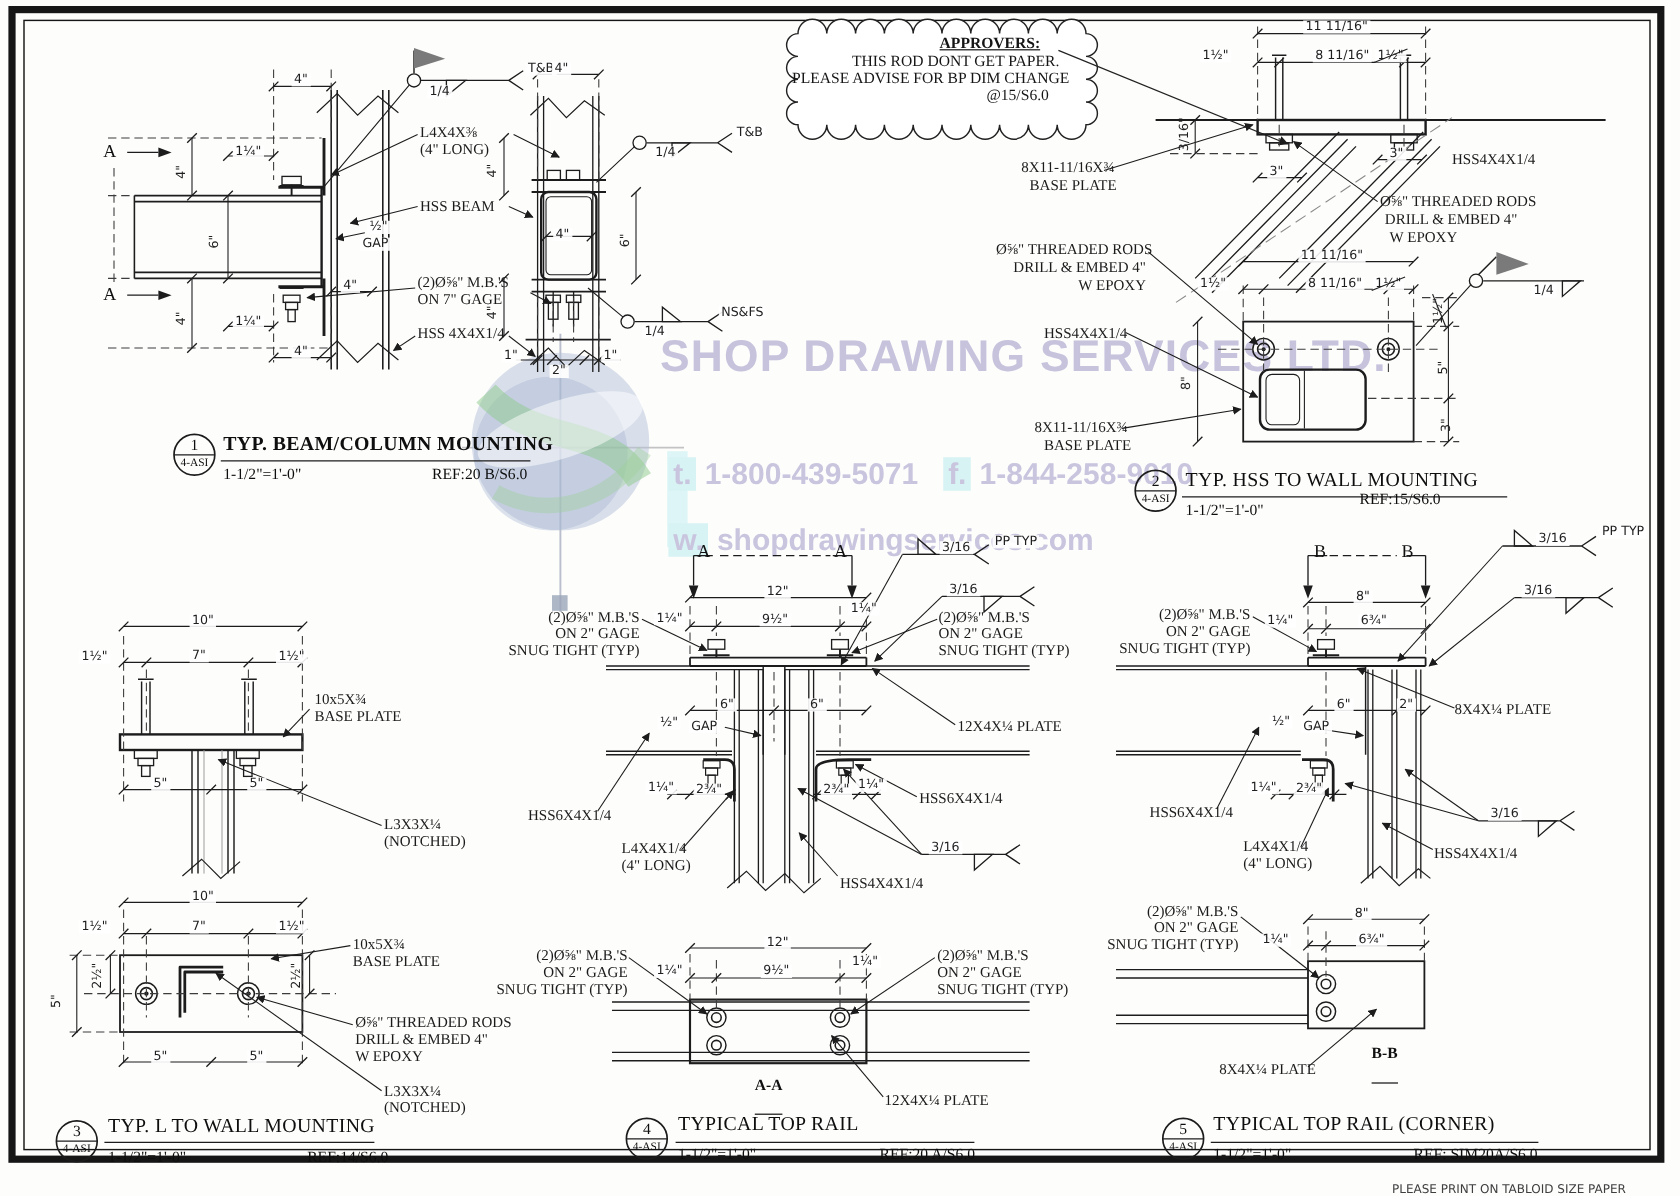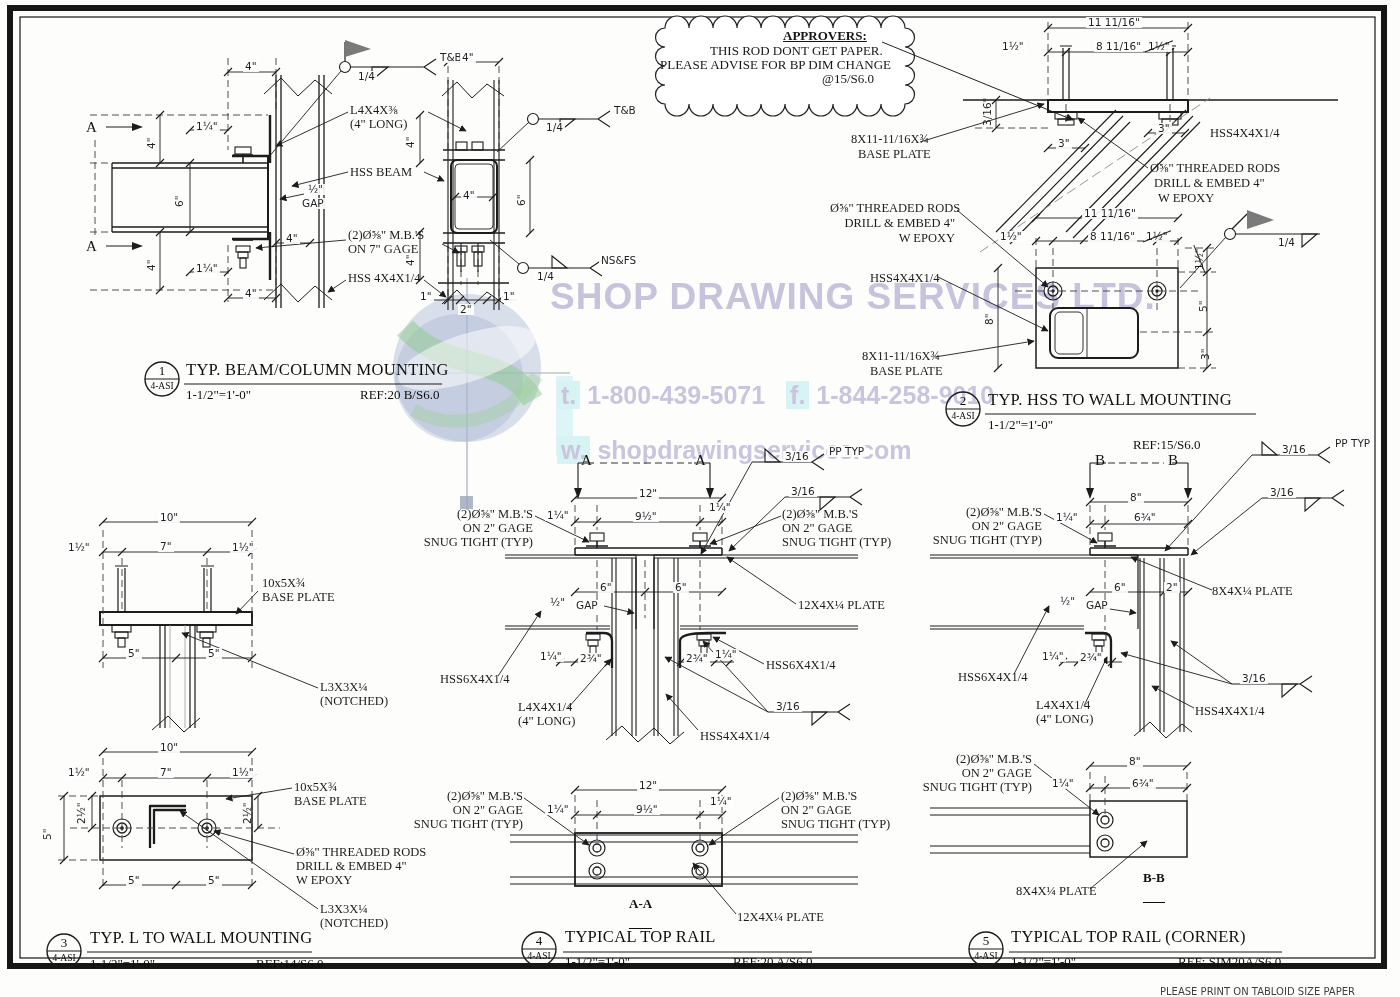--- a/index.html
+++ b/index.html
@@ -394,21 +394,21 @@
     <div class="t" style="left:350px;top:103px;">L4X4X⅜</div>
     <div class="t" style="left:350px;top:117px;">(4" LONG)</div>
     <div class="t" style="left:350px;top:165px;">HSS BEAM</div>
     <div class="d" style="left:306px;top:184px;">½"</div>
     <div class="d" style="left:300px;top:198px;">GAP</div>
     <div class="t" style="left:348px;top:228px;">(2)Ø⅝" M.B.'S</div>
     <div class="t" style="left:348px;top:242px;">ON 7" GAGE</div>
     <div class="t" style="left:348px;top:271px;">HSS 4X4X1/4</div>
     <div class="num" style="left:145px;top:364px;">1</div>
     <div class="tag" style="left:145px;top:382px;">4-ASI</div>
-    <div class="ttl" style="left:186px;top:362px;">TYP. BEAM/COLUMN MOUNTING</div>
+    <div class="ttl" style="left:186px;top:362px;font-weight:bold;">TYP. BEAM/COLUMN MOUNTING</div>
     <div class="tsc" style="left:186px;top:388px;">1-1/2"=1'-0"</div>
     <div class="tsc" style="left:360px;top:388px;">REF:20 B/S6.0</div>
   </div>
 
   <div class="layer">
     <div class="d" style="left:1086px;top:17px;">11 11/16"</div>
     <div class="d" style="left:1000px;top:41px;">1½"</div>
     <div class="d" style="left:1094px;top:41px;">8 11/16"</div>
     <div class="d x" style="left:1146px;top:41px;">1½"</div>
     <div class="d rot" style="left:982px;top:128px;">3/16"</div>
@@ -432,21 +432,21 @@
     <div class="t ra" style="left:830px;width:125px;top:201px;">Ø⅝" THREADED RODS</div>
     <div class="t ra" style="left:830px;width:125px;top:216px;">DRILL &amp; EMBED 4"</div>
     <div class="t ra" style="left:830px;width:125px;top:231px;">W EPOXY</div>
     <div class="t" style="left:870px;top:271px;">HSS4X4X1/4</div>
     <div class="t" style="left:862px;top:349px;">8X11-11/16X¾</div>
     <div class="t" style="left:870px;top:364px;">BASE PLATE</div>
     <div class="num" style="left:946px;top:394px;">2</div>
     <div class="tag" style="left:946px;top:412px;">4-ASI</div>
     <div class="ttl" style="left:988px;top:392px;">TYP. HSS TO WALL MOUNTING</div>
     <div class="tsc" style="left:988px;top:418px;">1-1/2"=1'-0"</div>
-    <div class="tsc" style="left:1133px;top:438px;">REF:15/S6.0</div>
+    <div class="tsc" style="left:1133px;top:409px;">REF:15/S6.0</div>
   </div>
 
   <div class="layer">
     <div class="d" style="left:158px;top:512px;">10"</div>
     <div class="d" style="left:66px;top:542px;">1½"</div>
     <div class="d" style="left:158px;top:541px;">7"</div>
     <div class="d" style="left:230px;top:542px;">1½"</div>
     <div class="d" style="left:126px;top:648px;">5"</div>
     <div class="d" style="left:206px;top:648px;">5"</div>
     <div class="t" style="left:262px;top:576px;">10x5X¾</div>

